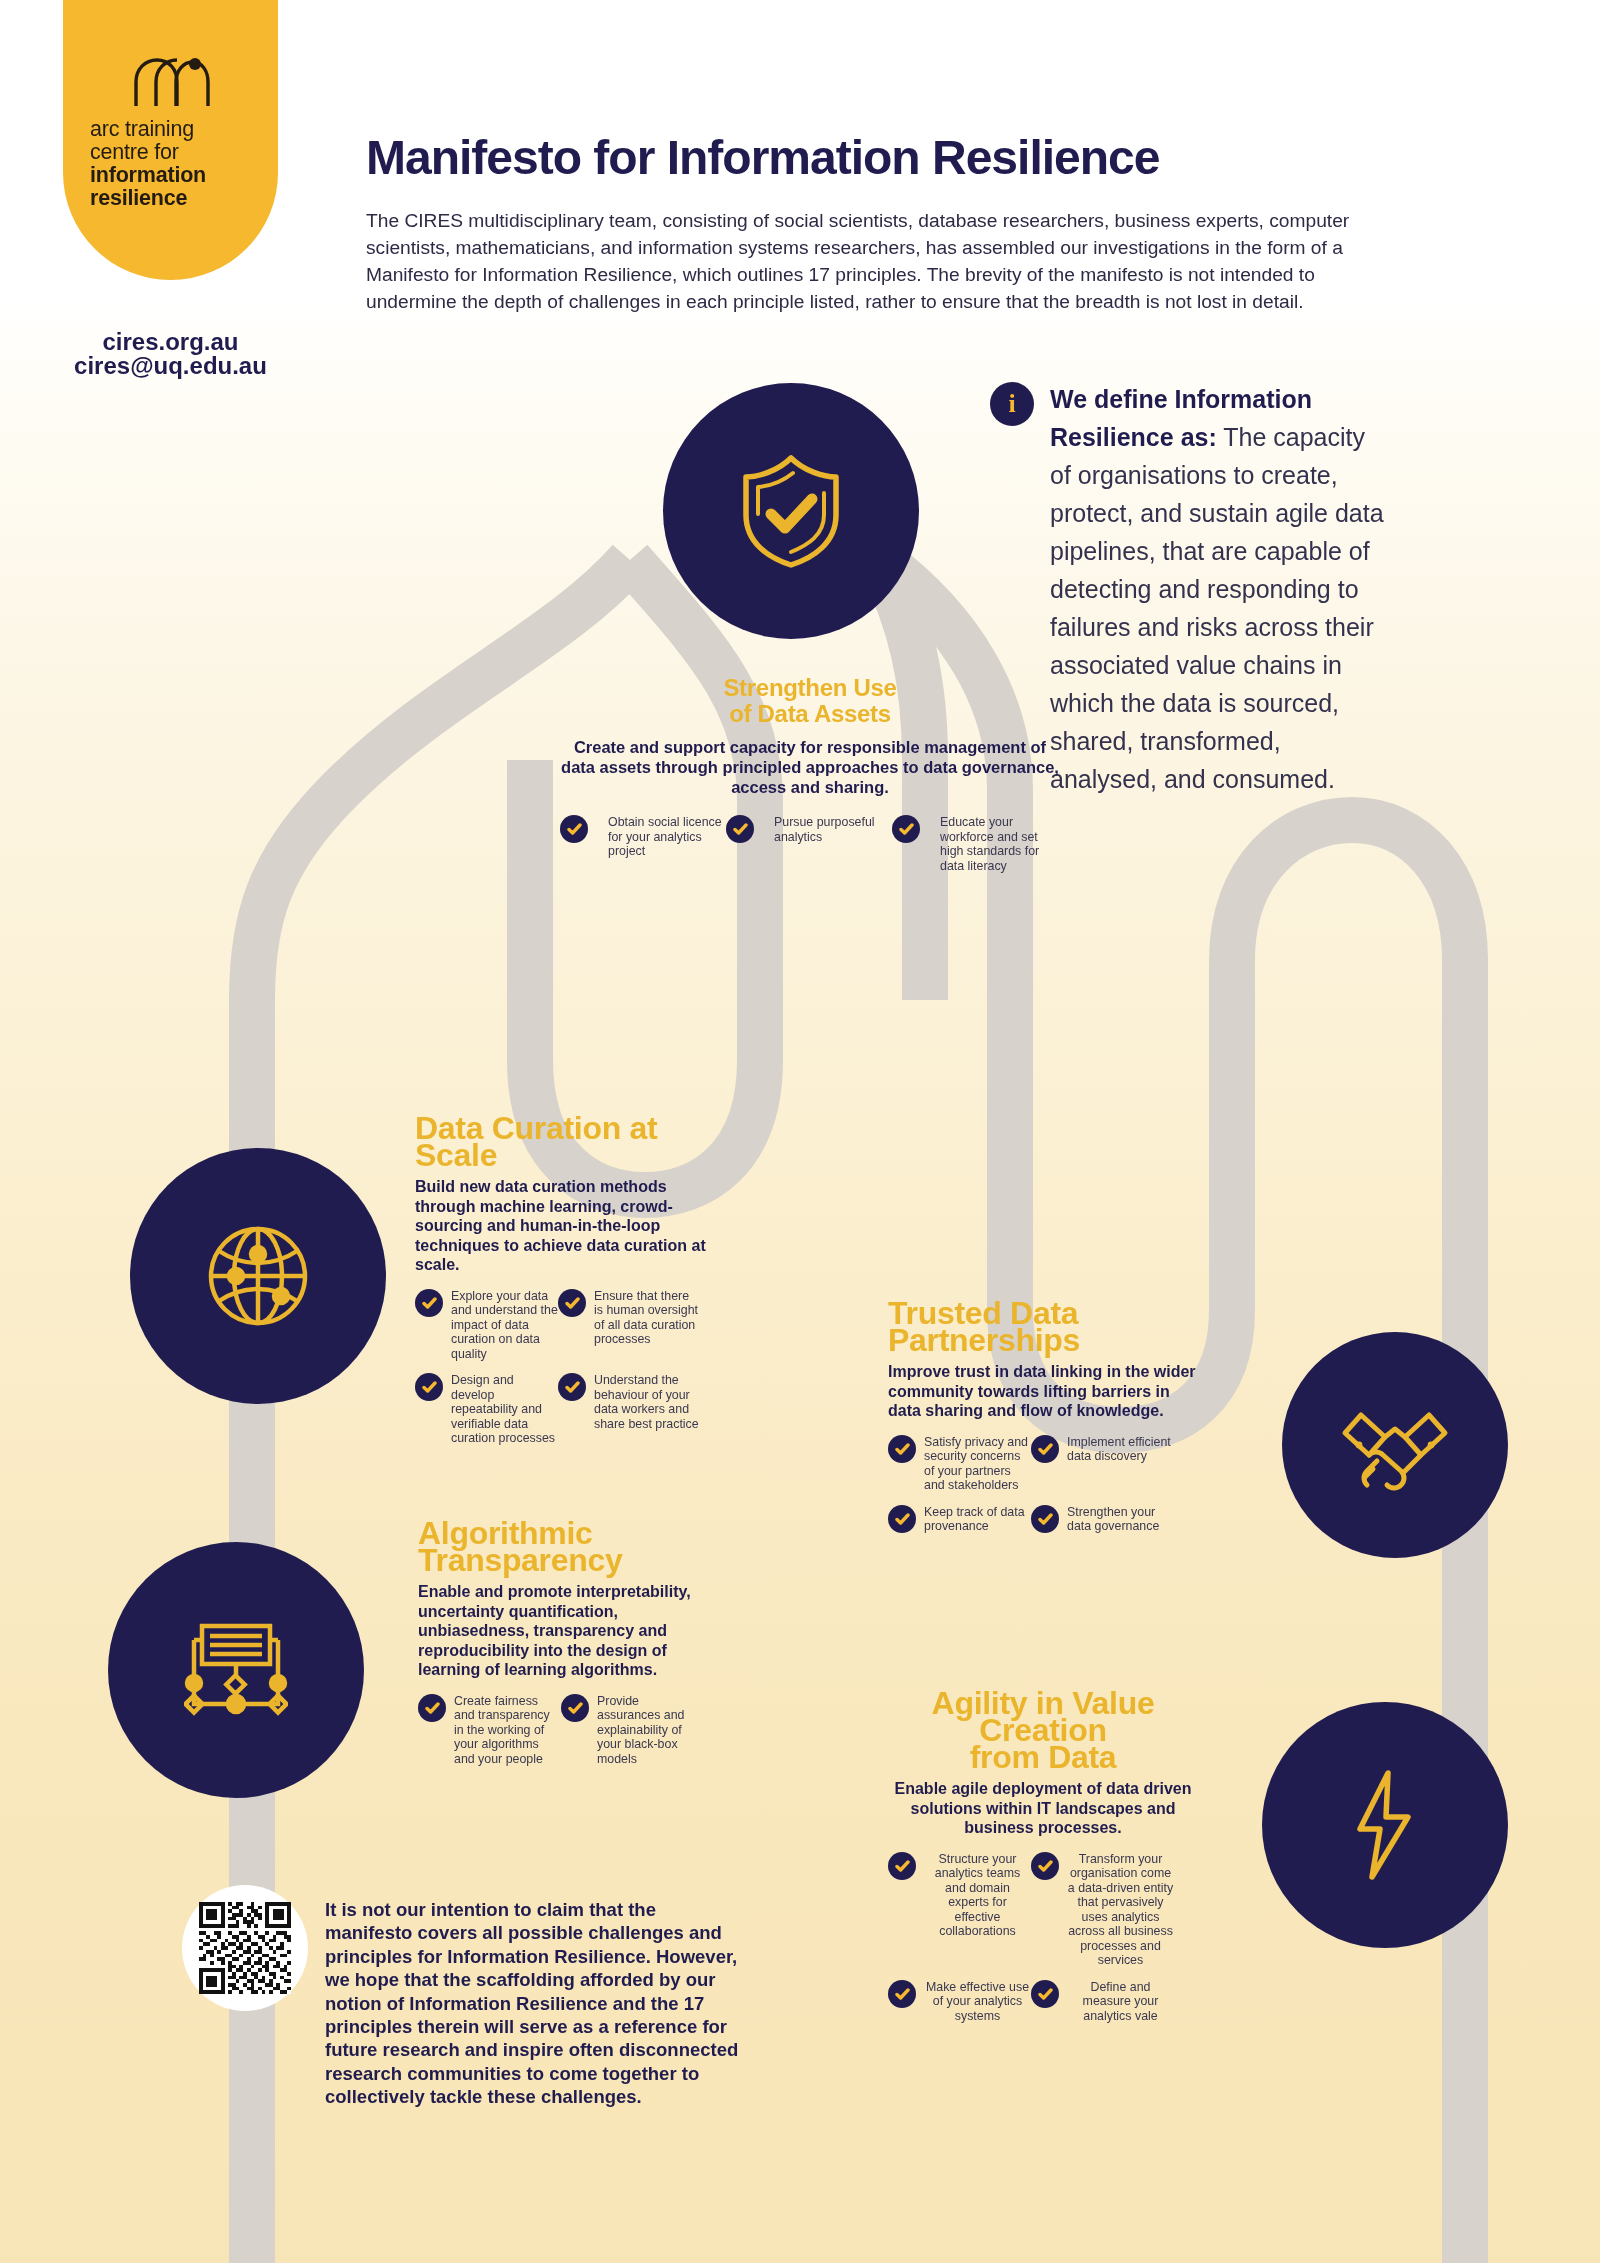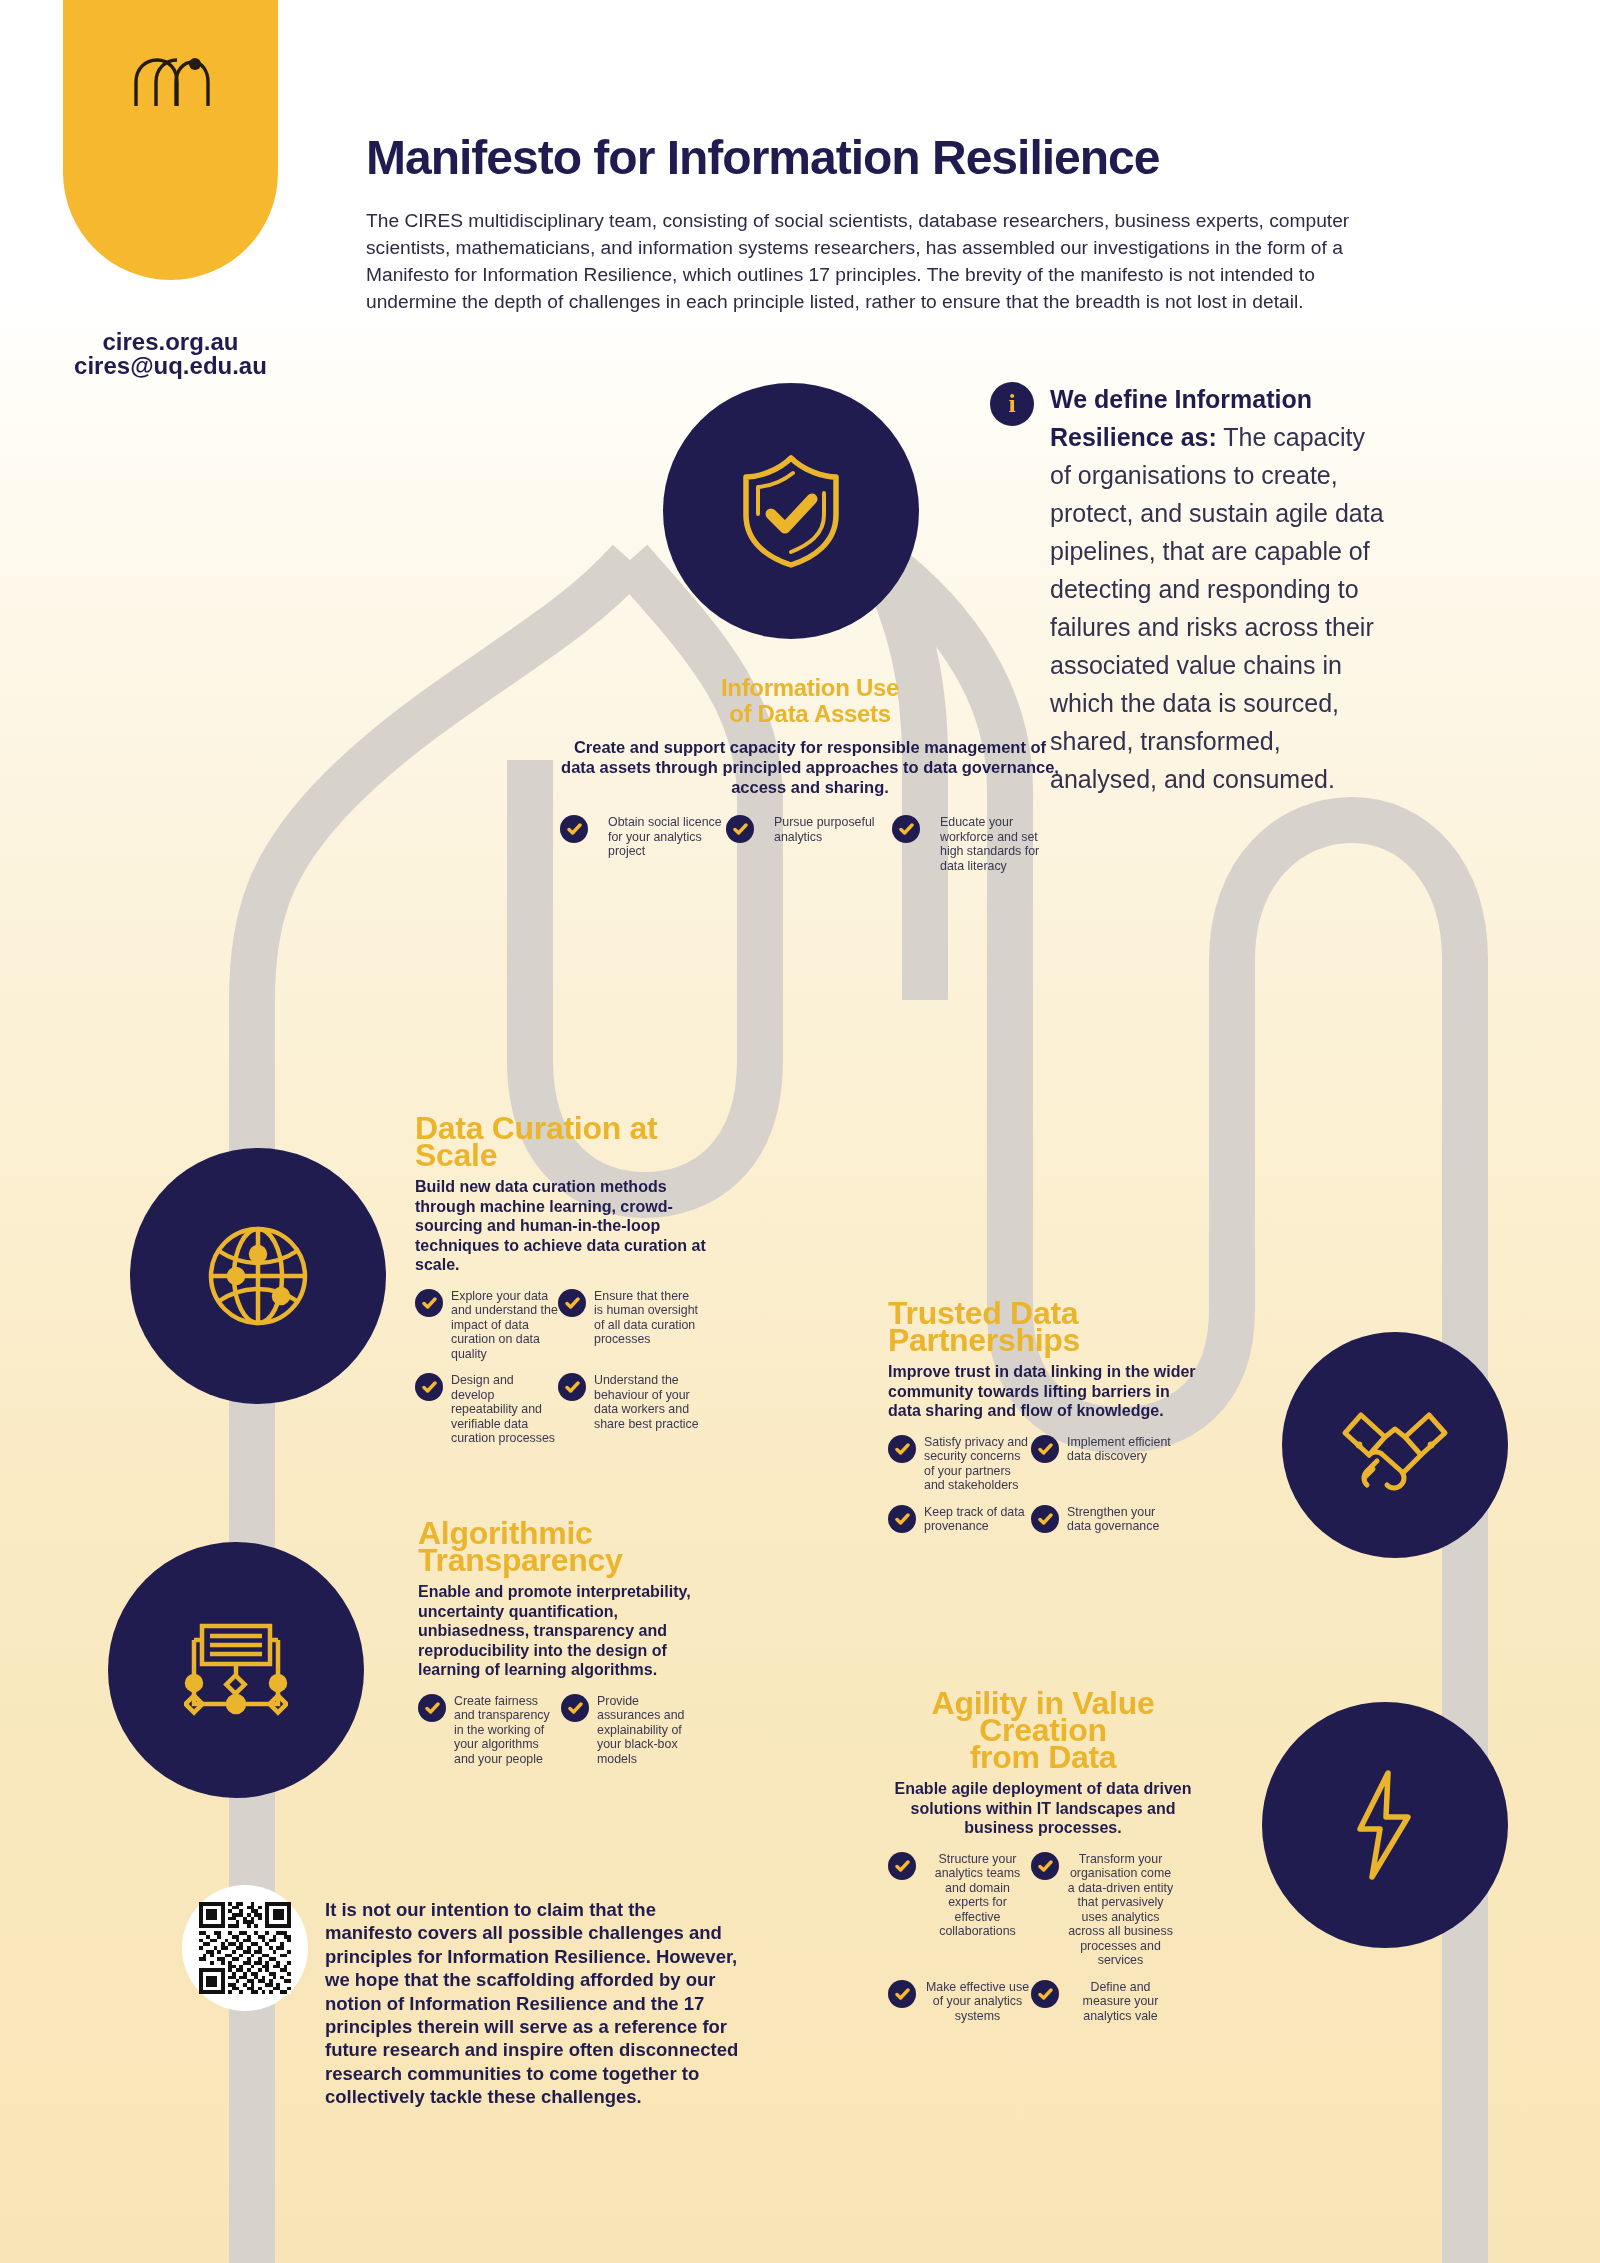--- a/index.html
+++ b/index.html
@@ -199,20 +199,26 @@
 
   <div id="logo-badge">
     <div id="logo-mark">
       <svg width="78" height="52" viewBox="0 0 78 52" fill="none" stroke="#241b12" stroke-width="3.4">
         <path d="M4 50 L4 26 C4 13 13 4 25 4 C37 4 45 13 45 26 L45 50"></path>
         <path d="M24 50 L24 26 C24 13 33 4 45 4"></path>
         <path d="M44 50 L44 26 C44 15 52 7 62 7 C71 7 78 15 78 26 L78 50" stroke="none"></path>
         <path d="M44 50 L44 26 C44 15 51 6 61 6 C70 6 76 15 76 26 L76 50"></path>
         <circle cx="63" cy="8" r="6" fill="#241b12" stroke="none"></circle>
       </svg>
+    </div>
+    <div id="logo-text">
+      <div>arc training</div>
+      <div>centre for</div>
+      <div class="bold">information</div>
+      <div class="bold">resilience</div>
     </div>
   </div>
   <div id="logo-links">
     <div>cires.org.au</div>
     <div>cires@uq.edu.au</div>
   </div>
 
   <h1 id="main-title">Manifesto for Information Resilience</h1>
   <p id="intro">The CIRES multidisciplinary team, consisting of social scientists, database researchers, business experts, computer scientists, mathematicians, and information systems researchers, has assembled our investigations in the form of a Manifesto for Information Resilience, which outlines 17 principles. The brevity of the manifesto is not intended to undermine the depth of challenges in each principle listed, rather to ensure that the breadth is not lost in detail.</p>
 
@@ -283,21 +289,21 @@
   </div>
 
   <div class="node-circle" style="left:1262px; top:1702px; width:246px; height:246px;">
     <svg width="70" height="112" viewBox="0 0 70 112" fill="none" stroke="#eab52c" stroke-width="5.5" stroke-linejoin="round">
       <path d="M38 4 L10 60 L30 60 L22 108 L58 48 L36 48 Z"></path>
     </svg>
   </div>
 
   <div class="section" id="sec-responsible">
     <div class="sec-title">
-      <div>Information Use</div>
+      <div>Strengthen Use</div>
       <div>of Data Assets</div>
     </div>
     <div class="sec-desc">Create and support capacity for responsible management of data assets through principled approaches to data governance, access and sharing.</div>
     <div class="bullets">
       <div class="bullet">
         <span class="tick">
             <svg width="15" height="12" viewBox="0 0 15 12" fill="none" stroke="#f5b82e" stroke-width="3.4" stroke-linecap="round" stroke-linejoin="round">
               <path d="M2 6.5 L5.6 10 L13 2"></path>
             </svg>
           </span>

